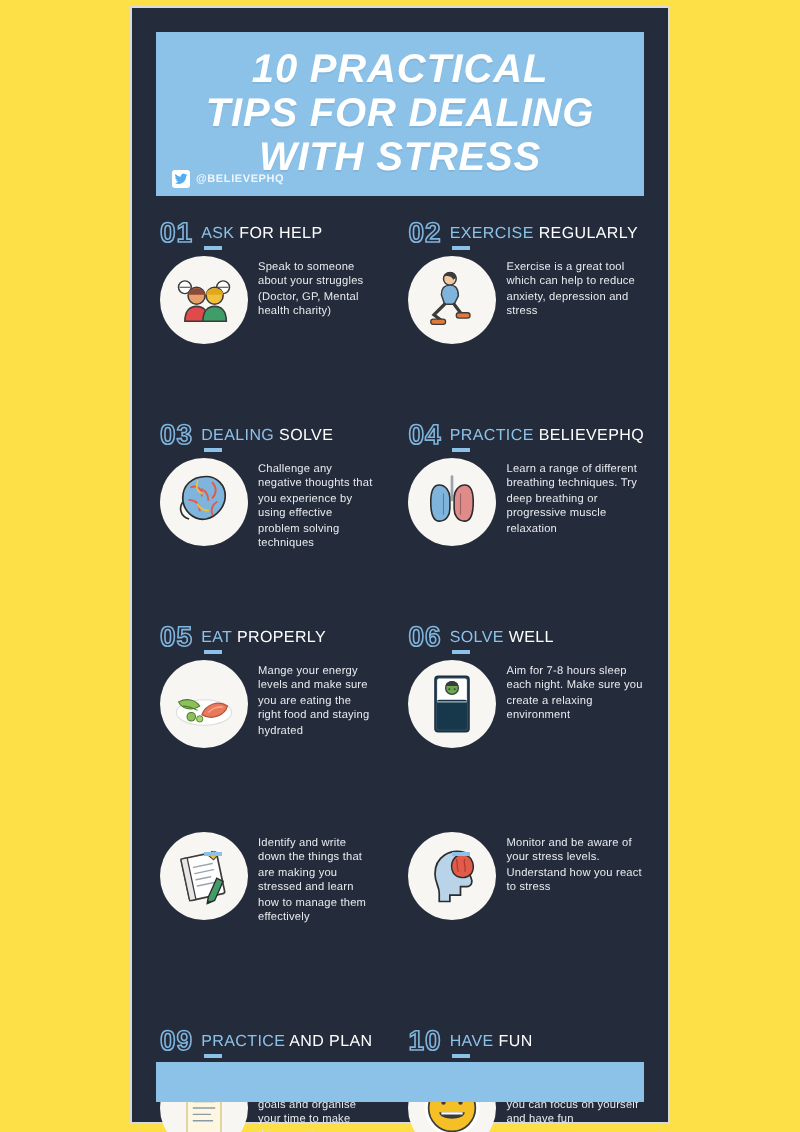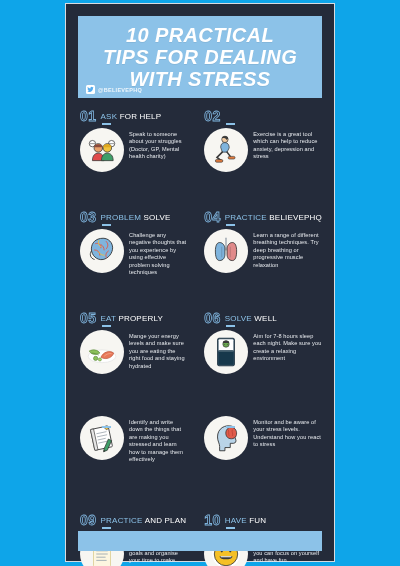--- a/index.html
+++ b/index.html
@@ -5,21 +5,21 @@
   * { margin:0; padding:0; box-sizing:border-box; }
   html, body {
     width:400px; height:566px;
     background:#ffffff;
     font-family:"Liberation Sans", sans-serif;
     overflow:hidden;
   }
   .canvas {
     position:relative;
     width:400px; height:566px;
-    background:#0ea5e9;
+    background:#fde047;
   }
   .panel {
     position:absolute;
     left:66px; top:4px;
     width:268px; height:557px;
     background:#242b3a;
     box-shadow:0 0 0 1px #d7dbe0;
   }
 
   
@@ -187,20 +187,21 @@
               <path d="M31 52c0-10 5-14 11-14s11 4 11 14z" fill="#3f9e68" stroke="#3b3b3b" stroke-width="1.5"></path>
             </svg>
           </div>
           <div class="tip-text">Speak to someone about your struggles (Doctor, GP, Mental health charity)</div>
         </div>
       </div>
 
       <div class="tip">
         <div class="tip-head">
           <span class="tip-num">02</span>
+          <span class="tip-title"><span class="t-blue">EXERCISE</span> <span class="t-white">REGULARLY</span></span>
         </div>
         <div class="underline"></div>
         <div class="tip-body">
           <div class="medallion">
             <svg viewBox="0 0 64 64">
               <circle cx="30" cy="12" r="6" fill="#f0c9a0" stroke="#3b3b3b" stroke-width="1.4"></circle>
               <path d="M24 10c2-6 12-6 12 1l-3 2c-1-4-7-4-9-3z" fill="#3b3b3b"></path>
               <path d="M30 18c6 0 8 5 8 10l-4 8h-9l-3-9c0-5 2-9 8-9z" fill="#7fb4dd" stroke="#3b3b3b" stroke-width="1.4"></path>
               <path d="M25 36l-10 10 8 6" fill="none" stroke="#3b3b3b" stroke-width="3" stroke-linecap="round"></path>
               <path d="M34 36l6 8" fill="none" stroke="#3b3b3b" stroke-width="3" stroke-linecap="round"></path>
@@ -208,21 +209,21 @@
               <rect x="36" y="44" width="13" height="5" rx="2.5" fill="#e07a3c" stroke="#3b3b3b" stroke-width="1.2"></rect>
             </svg>
           </div>
           <div class="tip-text">Exercise is a great tool which can help to reduce anxiety, depression and stress</div>
         </div>
       </div>
 
       <div class="tip">
         <div class="tip-head">
           <span class="tip-num">03</span>
-          <span class="tip-title"><span class="t-blue">PROBLEM</span> <span class="t-white">SOLVE</span></span>
+          <span class="tip-title"><span class="t-blue">DEALING</span> <span class="t-white">SOLVE</span></span>
         </div>
         <div class="underline"></div>
         <div class="tip-body">
           <div class="medallion">
             <svg viewBox="0 0 64 64">
               <path d="M34 8c10 0 18 8 18 18s-8 20-18 22c-12 2-22-8-22-20 0-11 8-20 22-20z" fill="#7fb4dd" stroke="#2c2c2c" stroke-width="1.6"></path>
               <path d="M20 18c6-2 10 2 10 8M18 30c6 0 10 4 10 10M40 14c4 4 4 10 0 14M44 32c-4 2-6 8-4 12M30 20c4 2 6 6 6 10" fill="none" stroke="#e05b4a" stroke-width="1.8" stroke-linecap="round"></path>
               <path d="M26 12c-2 6 0 10 4 12M36 40c-4 0-8-2-10-6" fill="none" stroke="#f0c23c" stroke-width="1.6" stroke-linecap="round"></path>
               <path d="M12 32c-4 6-2 14 6 16" fill="none" stroke="#2c2c2c" stroke-width="1.6"></path>
             </svg>

